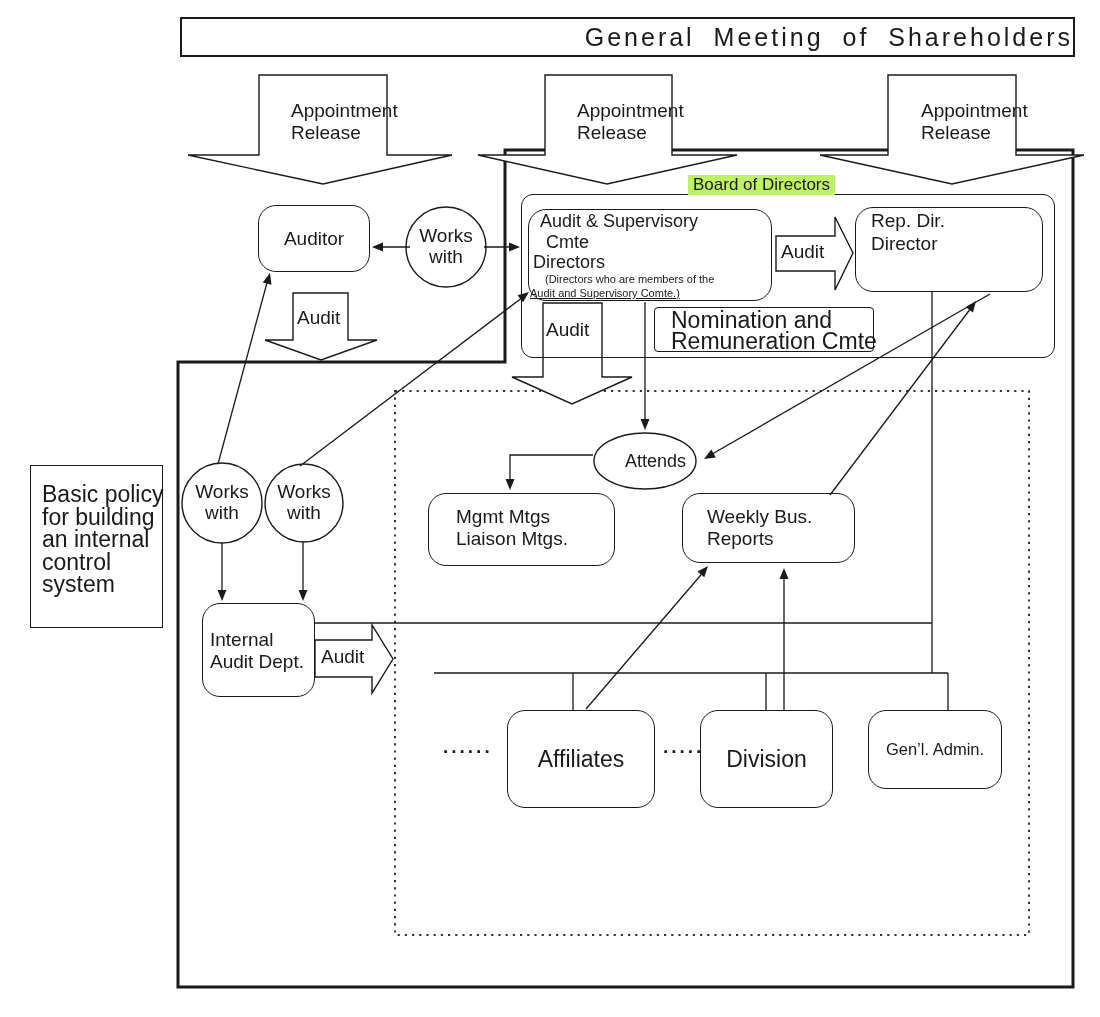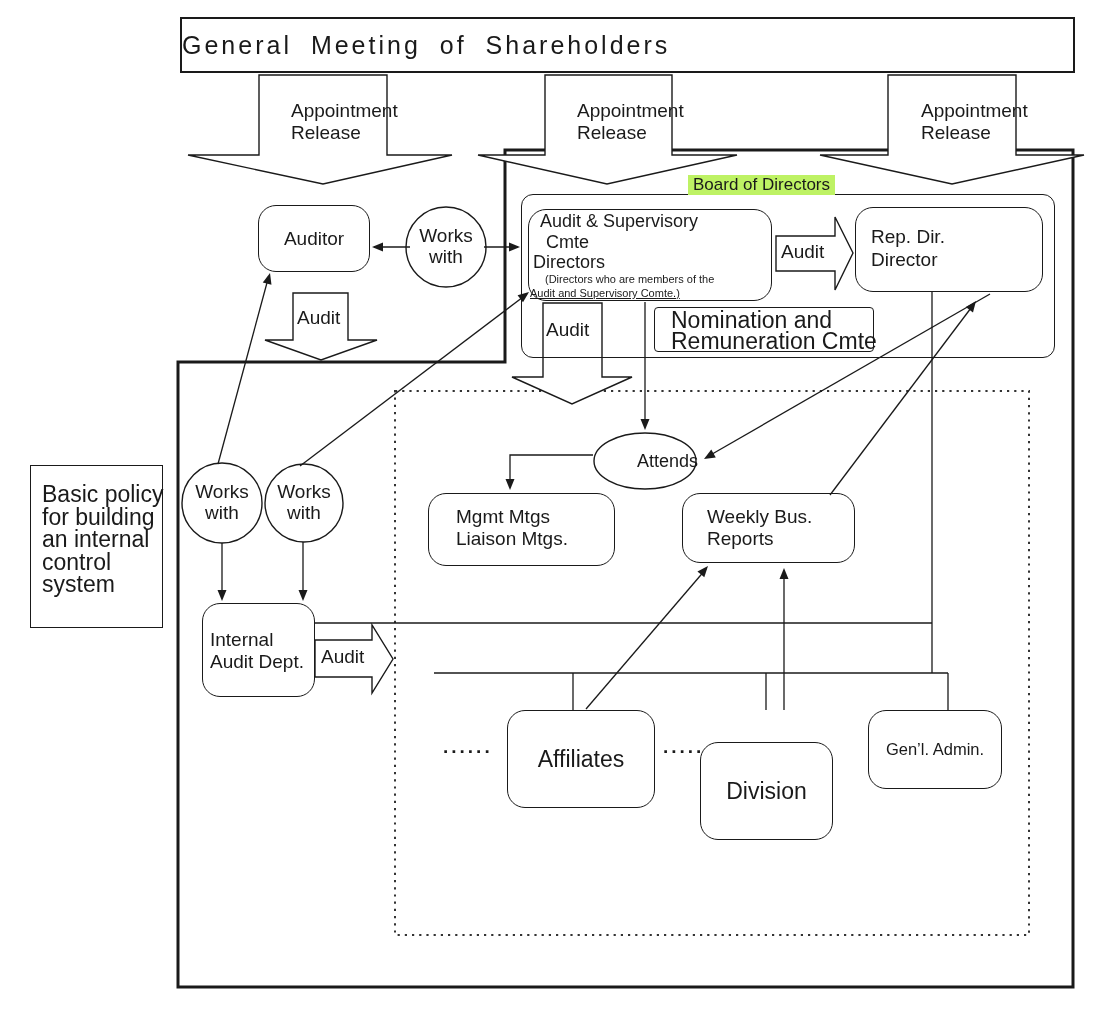--- a/index.html
+++ b/index.html
@@ -8,23 +8,23 @@
   .stage svg{position:absolute;left:0;top:0;z-index:1;}
   .box{position:absolute;border:1.4px solid #1a1a1a;background:transparent;
        box-sizing:border-box;z-index:2;}
   .rounded{border-radius:18px;}
   .flexc{display:flex;align-items:center;justify-content:center;text-align:center;}
   .lbl{position:absolute;z-index:3;white-space:nowrap;line-height:1.16;}
   .f19{font-size:19px;}
   .f18{font-size:18px;}
   .f17{font-size:23px;}
   .f11{font-size:11px;}
-  .title-box{position:absolute;left:180px;top:17px;width:895px;height:56px;
+  .title-box{position:absolute;left:180px;top:17px;width:895px;height:40px;
              border:2px solid #1a1a1a;box-sizing:border-box;z-index:2;
-             display:flex;align-items:center;justify-content:flex-start;
+             display:flex;align-items:center;justify-content:flex-end;
              font-size:25px;letter-spacing:3px;word-spacing:9px;}
   .board-lbl{position:absolute;left:688px;top:175px;z-index:3;background:#bef264;
              padding:0 5px;font-size:17px;}
   .two-line{line-height:22px;margin-left:28px;}
   .dots{position:absolute;z-index:3;font-size:19px;letter-spacing:3px;font-weight:bold;}
 </style>
 </head>
 <body>
 
 <div class="stage">
@@ -126,32 +126,32 @@
   <div class="lbl f18" style="left:533px;top:252px;">Directors</div>
   <div class="lbl f11" style="left:545px;top:273px;">(Directors who are members of the</div>
   <div class="lbl f11" style="left:530px;top:287px;text-decoration:underline;">Audit and Supervisory Comte.)</div>
 
   <div class="lbl f19" style="left:297px;top:307px;">Audit</div>
   <div class="lbl f19" style="left:546px;top:319px;">Audit</div>
   <div class="lbl f19" style="left:781px;top:241px;">Audit</div>
   <div class="lbl f19" style="left:321px;top:646px;">Audit</div>
 
   <div class="box rounded" style="left:855px;top:207px;width:188px;height:85px;"></div>
-  <div class="lbl f19" style="left:871px;top:225px;line-height:23px;">
+  <div class="lbl f19" style="left:871px;top:209px;line-height:23px;">
     <div>Rep. Dir.</div>
     <div>Director</div>
   </div>
 
   <div class="box" style="left:654px;top:307px;width:220px;height:45px;border-radius:4px;"></div>
   <div class="lbl f17" style="left:671px;top:310px;line-height:21px;">
     <div>Nomination and</div>
     <div>Remuneration Cmte</div>
   </div>
 
-  <div class="lbl f18" style="left:595px;top:451px;width:121px;text-align:center;padding-left:12px;">Attends</div>
+  <div class="lbl f18" style="left:595px;top:451px;width:121px;text-align:center;">Attends</div>
 
   <div class="box rounded" style="left:428px;top:493px;width:187px;height:73px;"></div>
   <div class="lbl f19" style="left:456px;top:506px;line-height:22px;">
     <div>Mgmt Mtgs</div>
     <div>Liaison Mtgs.</div>
   </div>
   <div class="box rounded" style="left:682px;top:493px;width:173px;height:70px;"></div>
   <div class="lbl f19" style="left:707px;top:506px;line-height:22px;">
     <div>Weekly Bus.</div>
     <div>Reports</div>
@@ -179,20 +179,20 @@
   <div class="lbl f19" style="left:210px;top:629px;line-height:22px;">
     <div>Internal</div>
     <div>Audit Dept.</div>
   </div>
 
   <div class="dots" style="left:443px;top:736px;">......</div>
   <div class="box rounded flexc f17" style="left:507px;top:710px;width:148px;height:98px;">
     <span>Affiliates</span>
   </div>
   <div class="dots" style="left:663px;top:736px;">.....</div>
-  <div class="box rounded flexc f17" style="left:700px;top:710px;width:133px;height:98px;margin-top:32px;">
+  <div class="box rounded flexc f17" style="left:700px;top:710px;width:133px;height:98px;">
     <span>Division</span>
   </div>
   <div class="box rounded flexc" style="left:868px;top:710px;width:134px;height:79px;font-size:16.5px;">
     <span>Gen’l. Admin.</span>
   </div>
 
 </div>
 
 </body></html>

